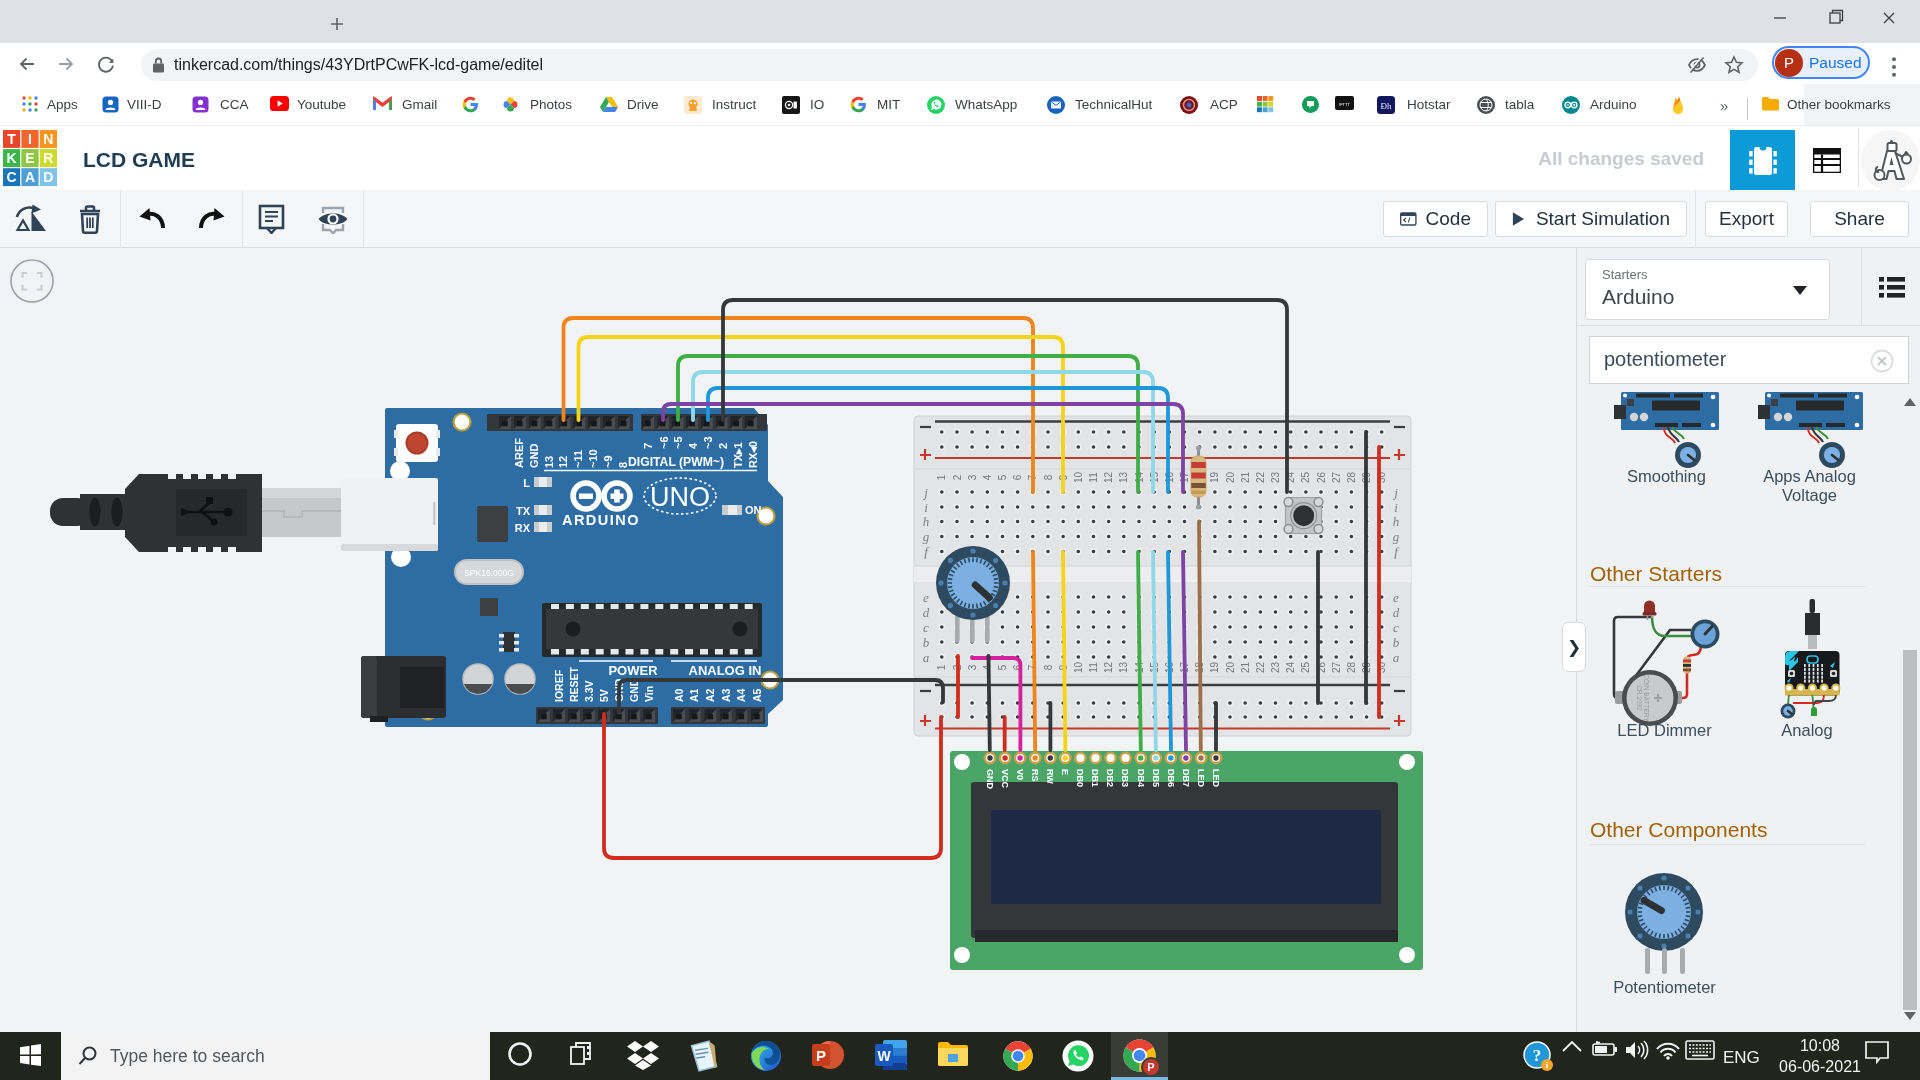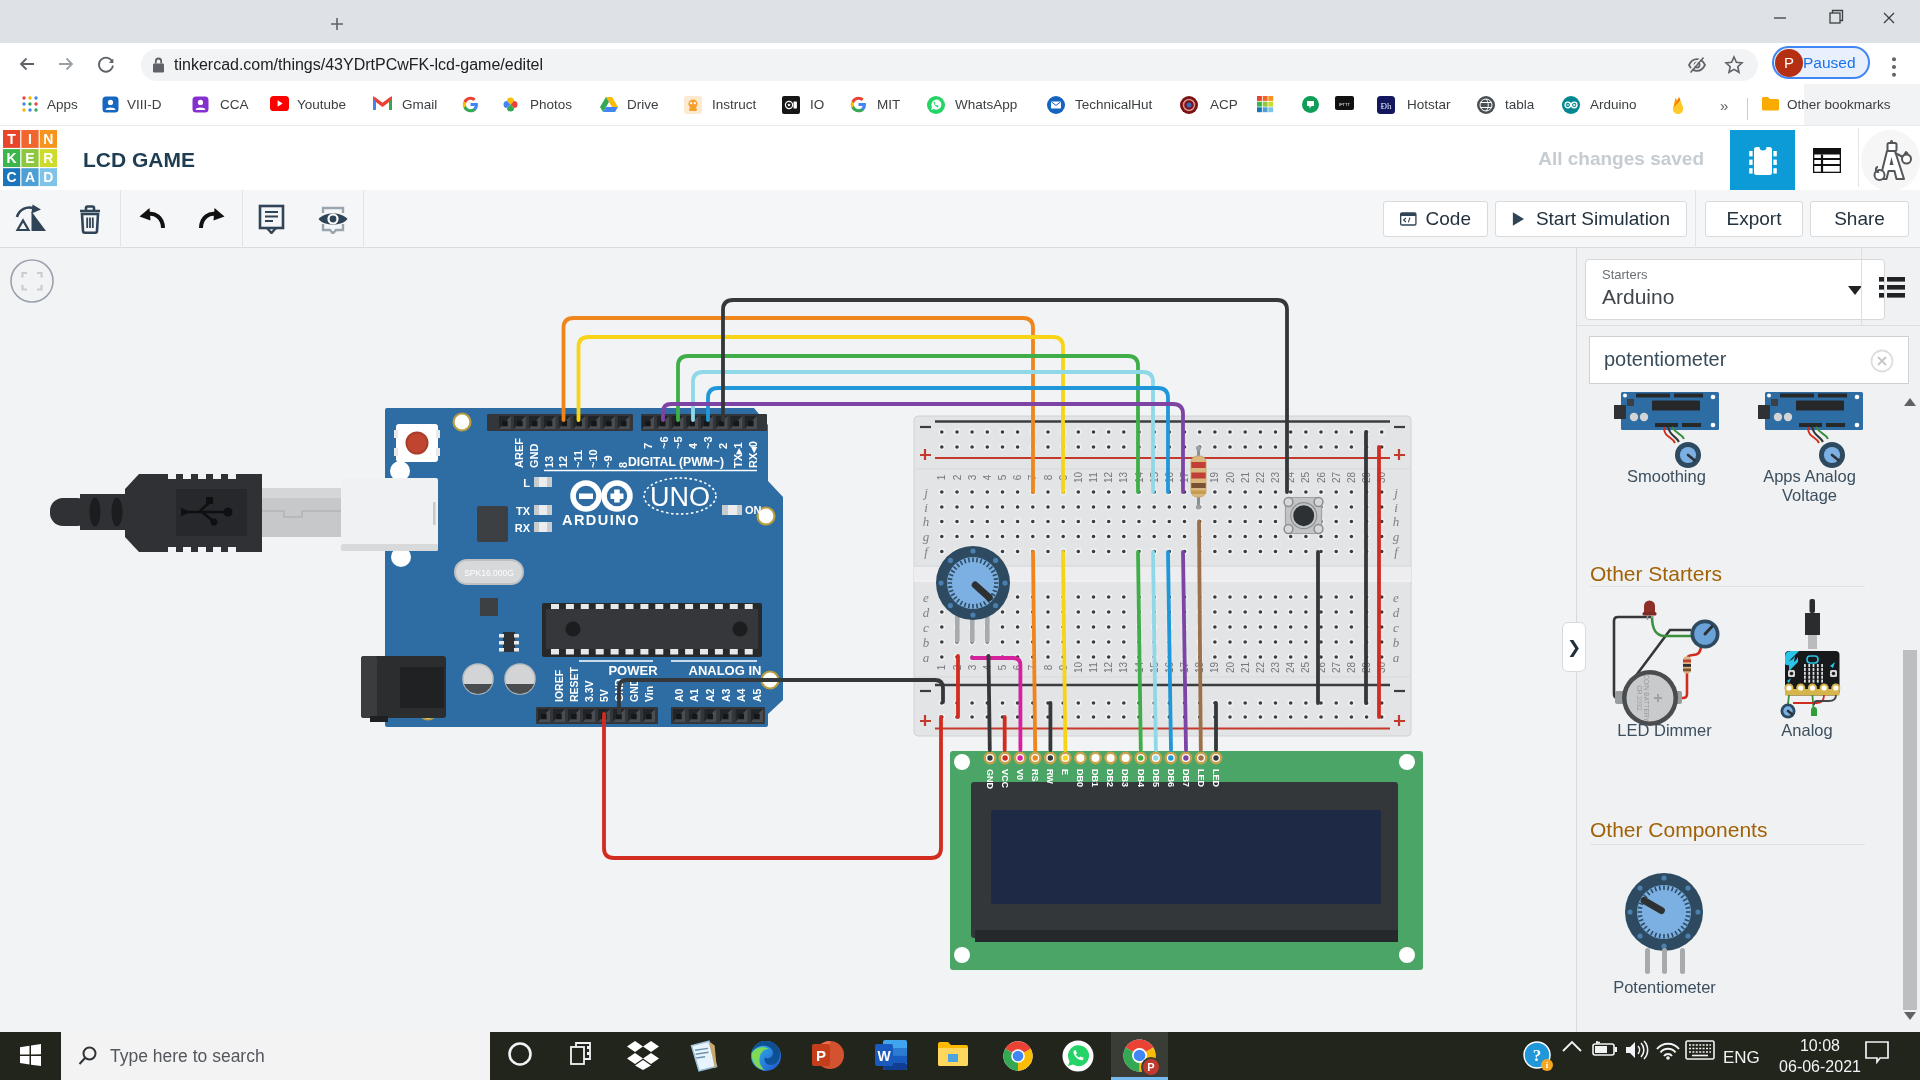--- a/index.html
+++ b/index.html
@@ -12,21 +12,21 @@
 #newtab{position:absolute;left:330px;top:17px}
 #wincontrols{position:absolute;right:0;top:0}
 #addrbar{position:absolute;left:0;top:43px;width:1920px;height:41px;background:#fff}
 .navic{position:absolute;top:10px}
 #omnibox{position:absolute;left:141px;top:5.5px;width:1617px;height:32px;background:#f1f3f4;border-radius:16px;display:flex;align-items:center}
 #url{font-size:16px;color:#202124}
 #eyeslash{position:absolute;right:50px;top:5px}
 #star{position:absolute;right:13px;top:5px}
 #profile{position:absolute;right:50px;top:3px;width:98px;height:33px;border:2px solid #4285f4;border-radius:18px;background:#e9f0fd;display:flex;align-items:center;z-index:5}
 #pava{width:28px;height:28px;margin-left:1px;border-radius:50%;background:#b52f12;color:#fff;font-size:15px;display:flex;align-items:center;justify-content:center}
-#ptext{color:#1a73e8;font-size:15.5px;margin-left:0}
+#ptext{color:#1a73e8;font-size:15.5px;margin-left:6px}
 #menu3{position:absolute;right:24px;top:14px}
 #bookmarks{position:absolute;left:0;top:84px;width:1804px;height:43px;background:#fff;border-bottom:1px solid #dadce0}
 .bmic{position:absolute;top:12px;height:19px}
 .bmlabel{position:absolute;top:13px;font-size:13.5px;color:#3c4043;white-space:nowrap}
 
 #tkheader{position:absolute;left:0;top:125px;width:1920px;height:65px;background:#fff;border-top:1px solid #e8eaed}
 #tklogo{position:absolute;left:3px;top:4px}
 #docname{position:absolute;left:83px;top:22px;font-size:21px;font-weight:bold;color:#1e3d52}
 #allsaved{position:absolute;right:216px;top:22px;font-size:19px;font-weight:bold;color:#c5ccd2}
 #chipbtn{position:absolute;left:1730px;top:4px;width:65px;height:61px;background:#0d9bd7;display:flex;align-items:center;justify-content:center}
@@ -36,21 +36,21 @@
 #toolbar{position:absolute;left:0;top:190px;width:1920px;height:58px;background:#f5f6f7;border-bottom:1px solid #d9dbdc}
 .tbic{position:absolute;top:14px}
 .tbsep{position:absolute;top:0;width:1px;height:58px;background:#e2e4e5}
 .tbtn{position:absolute;top:11px;height:36px;background:#fff;border:1px solid #d8dadb;border-radius:3px;font-size:19px;color:#22323f;display:flex;align-items:center;padding:0 16px;white-space:nowrap}
 
 #canvas{position:absolute;left:0;top:248px;width:1920px;height:784px;background:#f2f3f5}
 #canvassvg{position:absolute;left:0;top:0}
 
 #panel{position:absolute;left:1576px;top:248px;width:344px;height:784px;background:#f0f1f2;border-left:1px solid #d8dadb}
 #panelsvg{position:absolute;left:0;top:0;pointer-events:none}
-#dropdown{position:absolute;left:8px;top:11px;width:300px;height:61px;background:#fff;border:1px solid #d5d7d9;border-radius:4px}
+#dropdown{position:absolute;left:8px;top:11px;width:245px;height:61px;background:#fff;border:1px solid #d5d7d9;border-radius:4px}
 #dd1{position:absolute;left:16px;top:7px;font-size:13px;color:#6a7075}
 #dd2{position:absolute;left:16px;top:25px;font-size:21px;color:#3f464c}
 #listicon{position:absolute;left:302px;top:29px}
 #panelline1{position:absolute;left:0;top:77px;width:344px;height:1px;background:#dcdee0}
 #vline1{position:absolute;left:284px;top:0;width:1px;height:77px;background:#dcdee0}
 #searchbox{position:absolute;left:12px;top:88px;width:320px;height:48px;background:#fff;border:1px solid #cfd1d3}
 #searchbox span{position:absolute;left:14px;top:11px;font-size:20px;color:#374b5a}
 .plabel{position:absolute;font-size:16.5px;color:#3c4f5e;text-align:center;line-height:18.5px}
 .phead{position:absolute;left:13px;font-size:21px;color:#a16207}
 .phr{position:absolute;left:13px;width:275px;height:1px;background:#dfe1e2}
@@ -1273,21 +1273,21 @@
 <div class="tbsep" style="left:363px"></div>
 <div class="tbsep" style="left:1695px"></div>
 <div class="tbtn" style="left:1383px;width:105px"><svg width="25" height="20" viewBox="0 0 25 20" style="margin-right:9px">
           <rect x="1" y="1" width="23" height="18" rx="2" fill="none" stroke="#2f4456" stroke-width="2"></rect>
           <rect x="1" y="1" width="23" height="4.5" fill="#2f4456"></rect>
           <path d="M9 8.5 L5.5 11.5 L9 14.5 M12.5 15 L15 8" fill="none" stroke="#2f4456" stroke-width="1.7"></path>
         </svg>Code</div>
 <div class="tbtn" style="left:1495px;width:192px"><svg width="15" height="18" viewBox="0 0 15 18" style="margin-right:11px">
           <path d="M1 1 L14 9 L1 17 Z" fill="#2f4456"></path>
         </svg>Start Simulation</div>
-<div class="tbtn" style="left:1705px;width:98px;justify-content:center">Export</div>
+<div class="tbtn" style="left:1705px;width:83px;justify-content:center">Export</div>
 <div class="tbtn" style="left:1810px;width:99px;justify-content:center">Share</div>
 </div>
 <div id="panel">
 <div id="dropdown">
         <div id="dd1">Starters</div>
         <div id="dd2">Arduino</div>
         <svg width="14" height="9" viewBox="0 0 14 9" style="position:absolute;right:22px;top:26px">
           <path d="M0 0 L14 0 L7 9 Z" fill="#1f2326"></path>
         </svg>
       </div>

